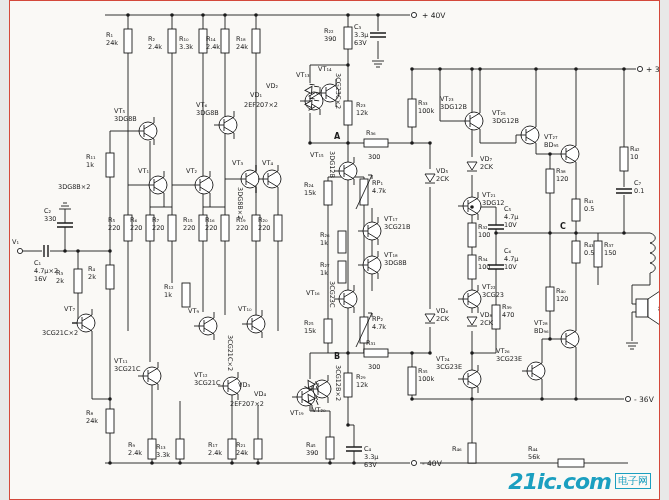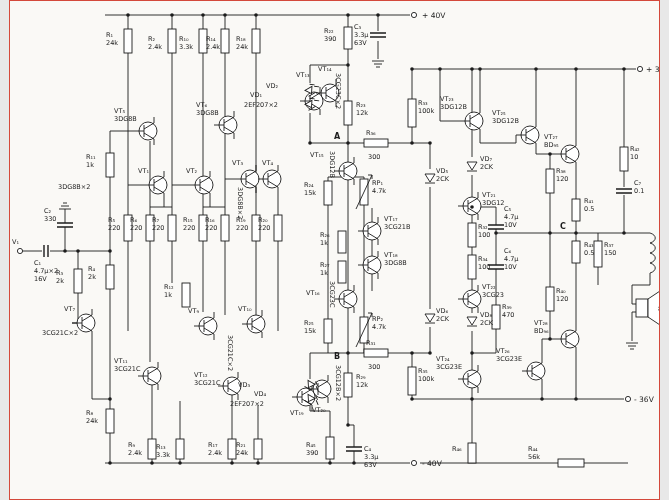--- a/index.html
+++ b/index.html
@@ -403,13 +403,17 @@
         <text x="574" y="246" font-size="6.5"><tspan x="574" dy="0">R₄₃</tspan><tspan x="574" dy="8">0.5</tspan></text>
         <text x="546" y="292" font-size="6.5"><tspan x="546" dy="0">R₄₀</tspan><tspan x="546" dy="8">120</tspan></text>
         <text x="524" y="324" font-size="6.5"><tspan x="524" dy="0">VT₂₈</tspan><tspan x="524" dy="8">BD₉₆</tspan></text>
         <text x="426" y="360" font-size="6.5"><tspan x="426" dy="0">VT₂₄</tspan><tspan x="426" dy="8">3CG23E</tspan></text>
         <text x="486" y="352" font-size="6.5"><tspan x="486" dy="0">VT₂₆</tspan><tspan x="486" dy="8">3CG23E</tspan></text>
         <text x="518" y="450" font-size="6.5"><tspan x="518" dy="0">R₄₄</tspan><tspan x="518" dy="8">56k</tspan></text>
         <text x="442" y="450" font-size="6.5"><tspan x="442" dy="0">R₄₆</tspan></text>
         <text x="648" y="310" font-size="6.5"><tspan x="648" dy="0">8Ω</tspan></text>
       </g>
     </svg>
+  <div class="watermark">
+    <span class="wm-brand" style="color: rgb(27, 159, 192);">21ic.com</span>
+    <span class="wm-site" style="color: rgb(27, 159, 192);">电子网</span>
+  </div>
 </div>
 
 </body></html>

